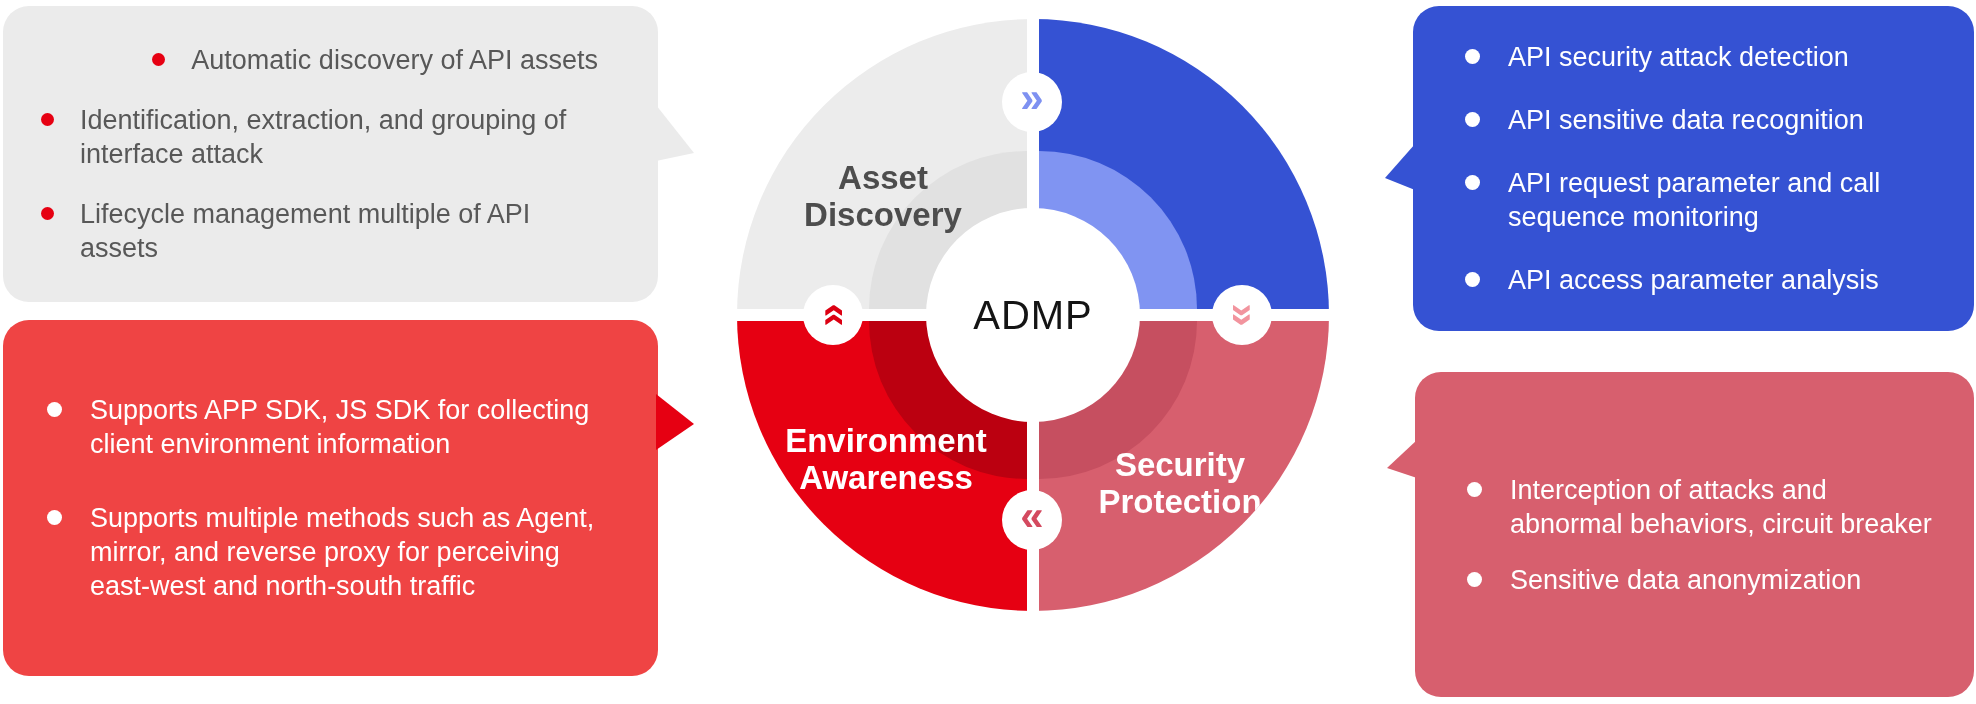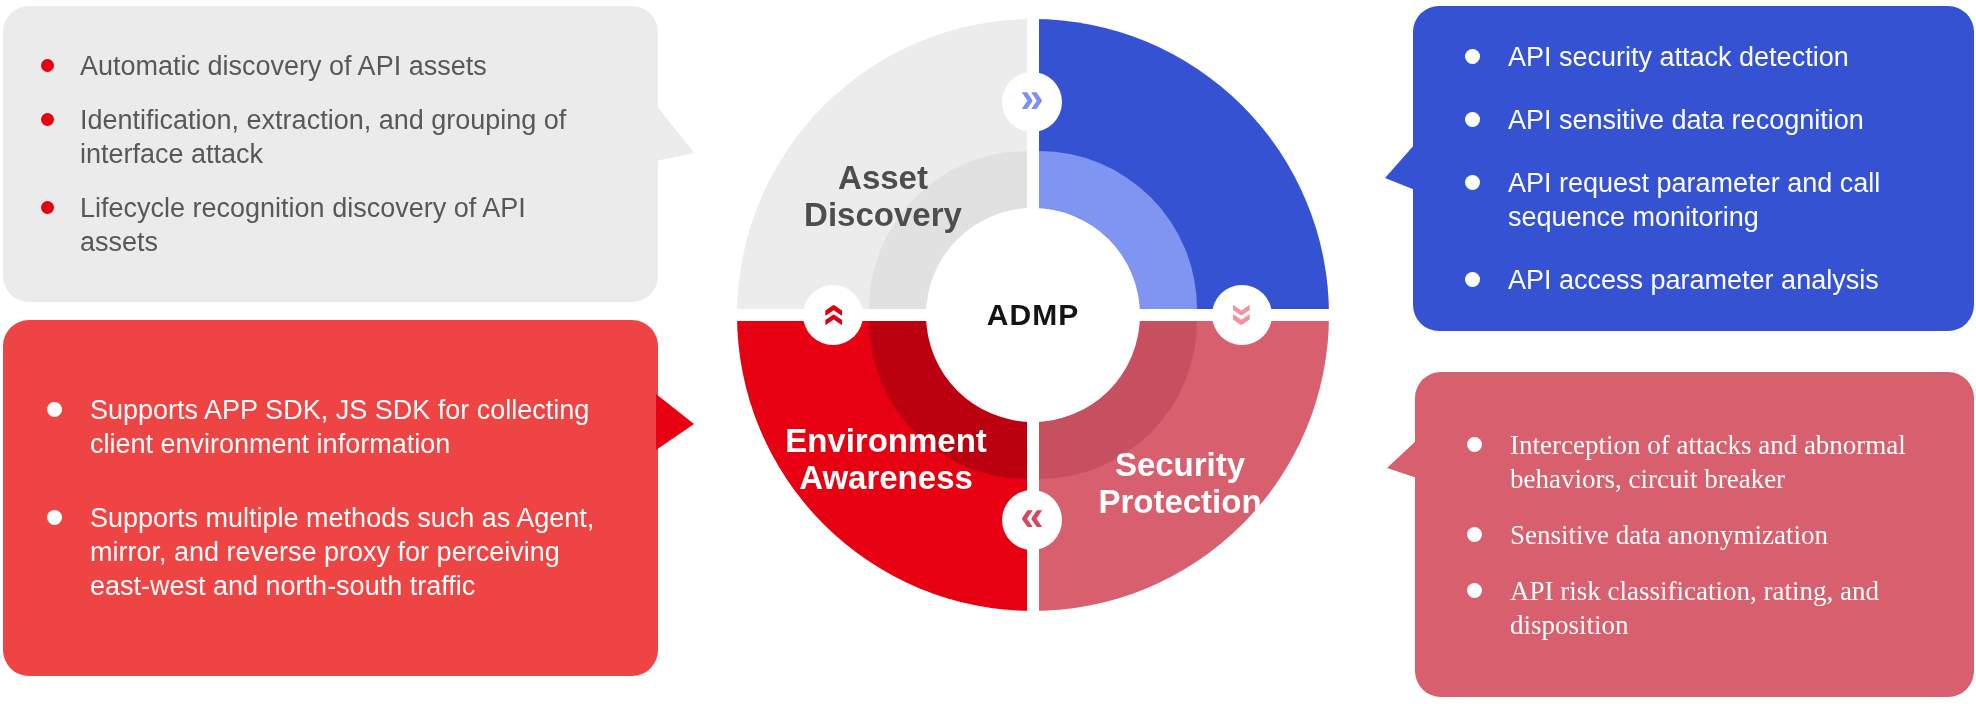--- a/index.html
+++ b/index.html
@@ -9,33 +9,33 @@
   .stage { position:relative; width:1976px; height:704px; background:#ffffff; overflow:hidden; }
 
   
   .callout { position:absolute; border-radius:26px; display:flex; flex-direction:column; justify-content:center; }
   .callout ul { list-style:none; display:flex; flex-direction:column; }
   .callout li { display:flex; align-items:flex-start; font-size:27px; line-height:34px; }
   .dot { flex:0 0 auto; width:13px; height:13px; border-radius:50%; margin-top:10px; }
   .itxt { display:block; }
 
   .co-asset    { left:3px;    top:6px;   width:655px; height:296px; background:#ebebeb; color:#585858; padding:20px 60px 20px 38px; }
-  .co-asset ul { gap:20px; }
+  .co-asset ul { gap:26px;align-items:flex-end; }
   .co-asset .dot { background:#e60012; margin-right:26px; }
 
   .co-anomaly  { left:1413px; top:6px;   width:561px; height:325px; background:#3552d3; color:#ffffff; padding:20px 36px 20px 52px; }
   .co-anomaly ul { gap:29px;justify-content:flex-end; }
   .co-anomaly .itxt { max-width:432px; }
 
   .co-env      { left:3px;    top:320px; width:655px; height:356px; background:#ef4444; color:#ffffff; padding:20px 56px 20px 44px; }
   .co-env ul { gap:40px; }
   .co-env .itxt { max-width:516px; }
 
   .co-security { left:1415px; top:372px; width:559px; height:325px; background:#d75f6e; color:#ffffff; padding:20px 36px 20px 52px; }
-  .co-security ul { gap:22px;font-family:Liberation Serif, serif; }
+  .co-security ul { gap:22px; }
   .co-security .itxt { max-width:426px; }
 
   .co-anomaly .dot, .co-env .dot, .co-security .dot { background:#ffffff; width:15px; height:15px; margin-right:28px; margin-top:9px; }
 
   .tail { position:absolute; width:0; height:0; }
   .tail-asset    { right:-36px; top:99px;  border-top:48px solid transparent; border-bottom:8px  solid transparent; border-left:38px  solid #ebebeb; }
   .tail-anomaly  { left:-28px;  top:138px; border-top:34px solid transparent; border-bottom:12px solid transparent; border-right:30px solid #3552d3; }
   .tail-env      { right:-36px; top:74px;  border-top:30px solid transparent; border-bottom:26px solid transparent; border-left:38px  solid #e60012; }
   .tail-security { left:-28px;  top:68px;  border-top:28px solid transparent; border-bottom:10px solid transparent; border-right:30px solid #d75f6e; }
 
@@ -55,21 +55,21 @@
 
   .qlabel { position:absolute; transform:translate(-50%,-50%); white-space:pre-line; text-align:center;
             font-weight:700; font-size:33px; line-height:37px; color:#ffffff; }
   .lab-tl { left:146px; top:177px; color:#4d4d4d; }
   .lab-tr { left:441px; top:175px; }
   .lab-bl { left:149px; top:440px; }
   .lab-br { left:443px; top:440px;margin-top:24px; }
 
   .hub { position:absolute; left:189px; top:189px; width:214px; height:214px; border-radius:50%; background:#ffffff;
          display:flex; align-items:center; justify-content:center; }
-  .hub span { font-weight:700; font-size:30px; letter-spacing:1px; color:#141414; }
+  .hub span { font-weight:400; font-size:40px; letter-spacing:1px; color:#141414; }
 
   
   .badge { position:absolute; width:60px; height:60px; border-radius:50%; background:#ffffff;
            display:flex; align-items:center; justify-content:center; }
   .b-top    { left:1002px; top:72px;  }
   .b-right  { left:1212px; top:285px; }
   .b-bottom { left:1002px; top:490px; }
   .b-left   { left:803px;  top:285px; }
   .chev { font-weight:700; font-size:42px; line-height:1; display:block; transform:translateY(-4px); }
   .c-right { color:#7e91f1; }
@@ -87,21 +87,21 @@
         <li>
         <span class="dot"></span>
         <span class="itxt">Automatic discovery of API assets</span>
       </li>
         <li>
         <span class="dot"></span>
         <span class="itxt">Identification, extraction, and grouping of interface attack</span>
       </li>
         <li>
         <span class="dot"></span>
-        <span class="itxt">Lifecycle recognition discovery of API assets</span>
+        <span class="itxt">Lifecycle management multiple of API assets</span>
       </li>
       </ul>
     <div class="tail tail-asset"></div>
   </div>
 
   <div class="callout co-anomaly">
     <ul>
         <li>
         <span class="dot"></span>
         <span class="itxt">API security attack detection</span>
@@ -139,24 +139,20 @@
   <div class="callout co-security">
     <ul>
         <li>
         <span class="dot"></span>
         <span class="itxt">Interception of attacks and abnormal behaviors, circuit breaker</span>
       </li>
         <li>
         <span class="dot"></span>
         <span class="itxt">Sensitive data anonymization</span>
       </li>
-        <li>
-        <span class="dot"></span>
-        <span class="itxt">API risk classification, rating, and disposition</span>
-      </li>
       </ul>
     <div class="tail tail-security"></div>
   </div>
 
   <div class="wheel">
     <div class="quad q-tl"></div>
     <div class="quad q-tr"></div>
     <div class="quad q-bl"></div>
     <div class="quad q-br"></div>
 

